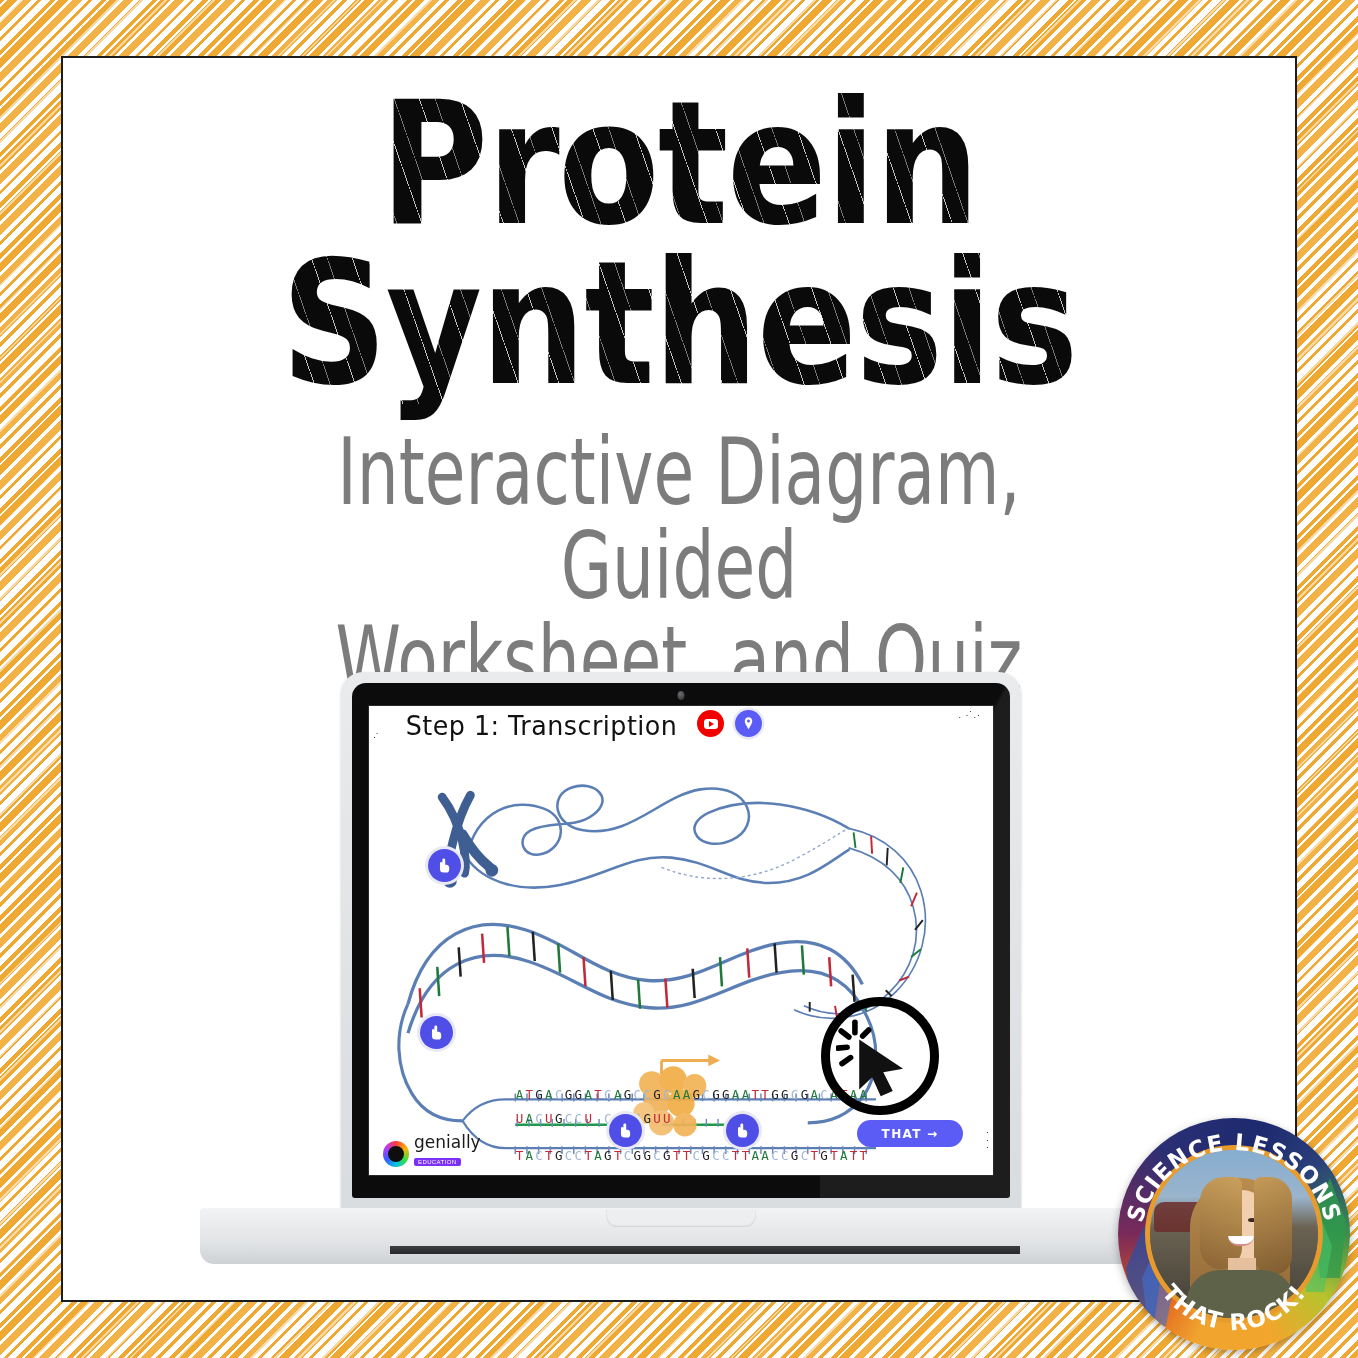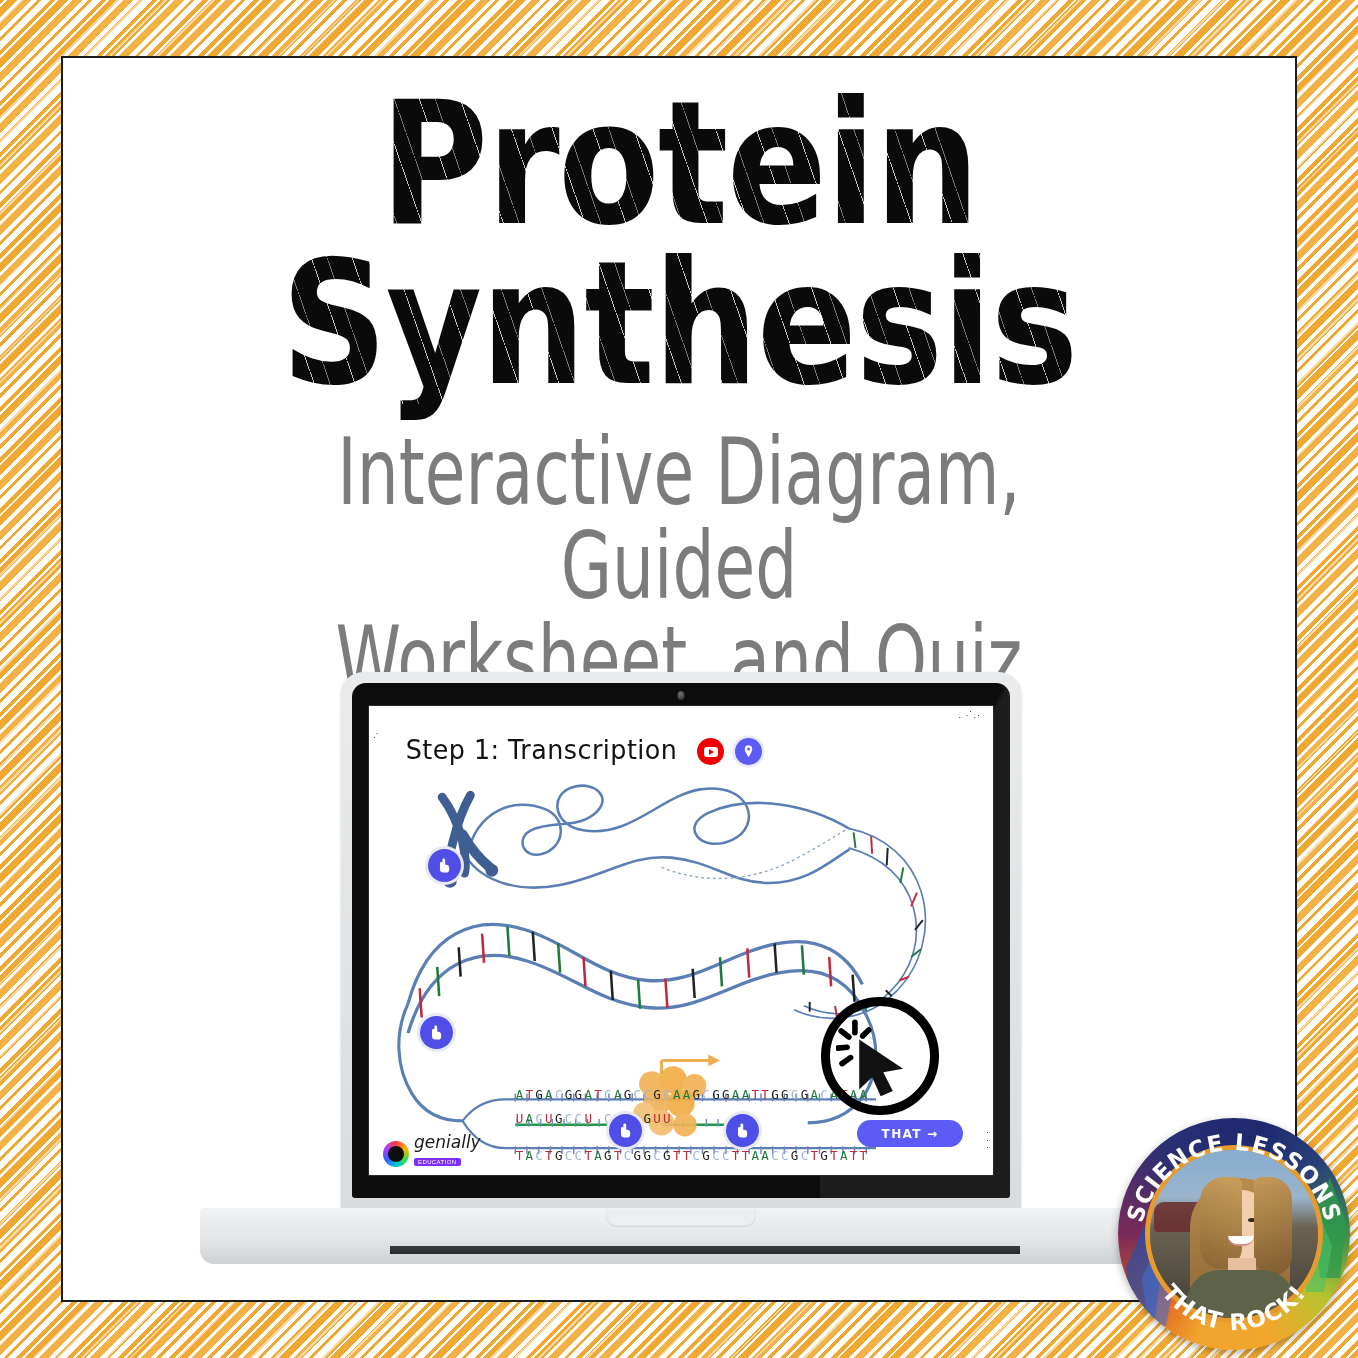--- a/index.html
+++ b/index.html
@@ -132,22 +132,22 @@
     width:100%; height:100%;
     background:#ffffff;
     border: 1px solid #2a2a2a;
     overflow:hidden;
   }
   .slide-ink-tr{ position:absolute; top:4px; right:12px; font-size:9px; color:#111; letter-spacing:1px; }
   .slide-ink-tl{ position:absolute; top:26px; left:4px; font-size:9px; color:#111; }
   .slide-ink-br{ position:absolute; bottom:24px; right:4px; font-size:9px; color:#111; line-height:.8;}
 
   .slide-title{
-    position:absolute; left:28px; top:28px;
-    display:flex; align-items:flex-end; gap:11px;
+    position:absolute; left:28px; top:4px;
+    display:flex; align-items:flex-start; gap:11px;
   }
   .slide-title-text{
     font-family:"DejaVu Sans", sans-serif;
     font-size:27px; color:#111;
     transform: scaleX(0.94);
     letter-spacing:.5px;
   }
   .yt-icon{
     width:27px;height:27px;border-radius:50%;
     background:#f20000; display:flex;align-items:center;justify-content:center;
@@ -200,21 +200,21 @@
   .gen-mark{
     width:26px;height:26px;border-radius:50%;
     background:conic-gradient(#ff3b3b,#ffb300,#3ddc3d,#00c6e0,#3b5bff,#b23bff,#ff3b3b);
     display:flex;align-items:center;justify-content:center;
   }
   .gen-mark::after{
     content:""; width:16px;height:16px;border-radius:50%;
     background:#0e0e0e;
   }
   .gen-text{ position:relative; line-height:1; }
-  .gen-name{ font-size:17px;color:#1a1a1a;font-family:"DejaVu Sans",sans-serif;font-style:italic; }
+  .gen-name{ font-size:17px;color:#1a1a1a;font-family:"DejaVu Sans",sans-serif; }
   .gen-edu{
     display:inline-block;margin-top:1px;
     background:#7b2ff7;color:#fff;font-size:6px;letter-spacing:.4px;
     padding:1px 4px;border-radius:2px;
   }
 
   
   .badge{
     position:absolute; right:8px; bottom:8px;
     width:232px;height:232px;border-radius:50%;

